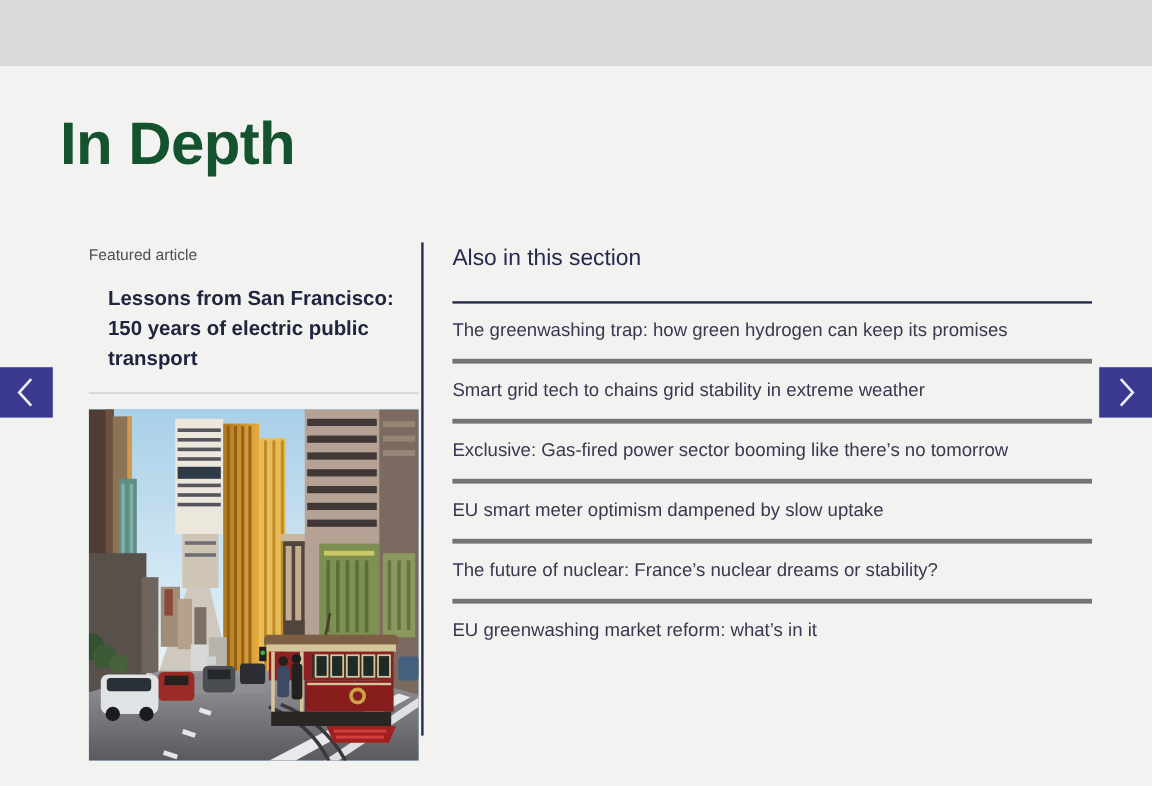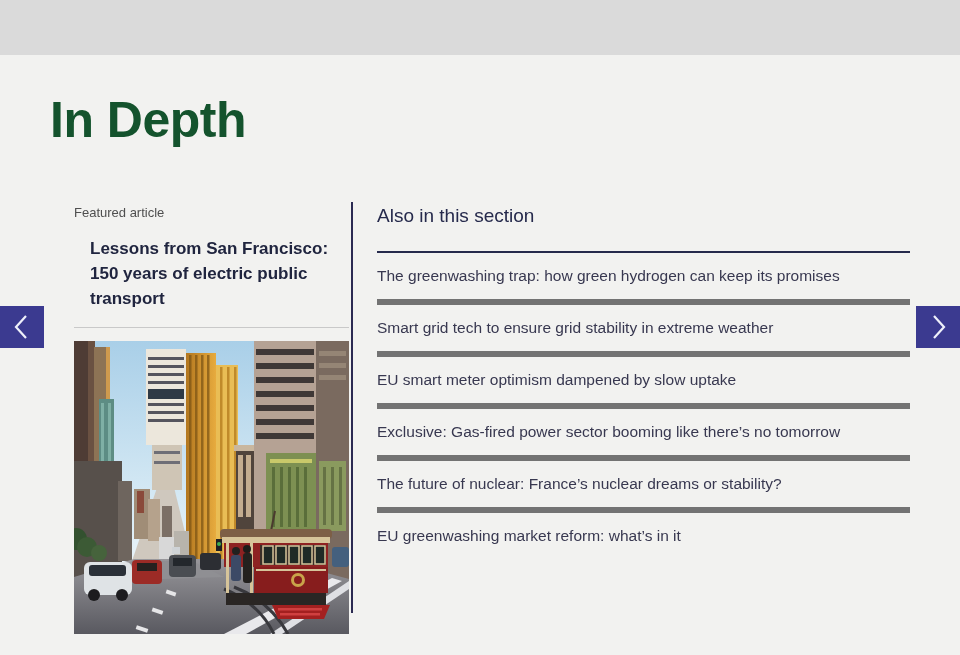--- a/index.html
+++ b/index.html
@@ -25,21 +25,21 @@
   .photo svg{display:block;width:275px;height:293px;}
   
   .vdivider{position:absolute;left:351px;top:202px;width:2px;height:411px;background:#2b2a52;}
   
   .also{position:absolute;left:377px;top:205px;width:533px;}
   .section-title{margin:0;font-size:19px;font-weight:400;color:#262a4c;}
   .thick-rule{border:none;border-top:2px solid #262a4c;margin:24px 0 0 0;width:533px;}
   .article-list{list-style:none;margin:0;padding:0;width:533px;}
   .article-list li{
     height:46px;line-height:46px;font-size:15.5px;color:#383850;
-    border-bottom:6px solid #737373;cursor:pointer;
+    border-bottom:4px solid #737373;cursor:pointer;
     white-space:nowrap;overflow:hidden;
   }
   .article-list li:last-child{border-bottom:none;}
   
   .nav-btn{
     position:absolute;top:306px;width:44px;height:42px;border:none;padding:0;
     background:#3b3a90;display:flex;align-items:center;justify-content:center;cursor:pointer;
   }
   .nav-btn.prev{left:0;}
   .nav-btn.next{right:0;}
@@ -211,23 +211,23 @@
   </div>
 </div>
 
 <div class="vdivider"></div>
 
 <div class="also">
   <h3 class="section-title">Also in this section</h3>
   <hr class="thick-rule">
   <ul class="article-list">
     <li>The greenwashing trap: how green hydrogen can keep its promises</li>
-    <li>Smart grid tech to ensure grid stability in extreme weather</li>
+    <li>Smart grid tech to chains grid stability in extreme weather</li>
+    <li>Exclusive: Gas-fired power sector booming like there’s no tomorrow</li>
     <li>EU smart meter optimism dampened by slow uptake</li>
-    <li>Exclusive: Gas-fired power sector booming like there’s no tomorrow</li>
     <li>The future of nuclear: France’s nuclear dreams or stability?</li>
     <li>EU greenwashing market reform: what’s in it</li>
   </ul>
 </div>
 
 <button class="nav-btn prev">
   <svg width="26" height="30" viewBox="0 0 26 30">
     <path d="M17 4 L7 15 L17 26" fill="none" stroke="#eef0fa" stroke-width="2.2"></path>
   </svg>
 </button>

